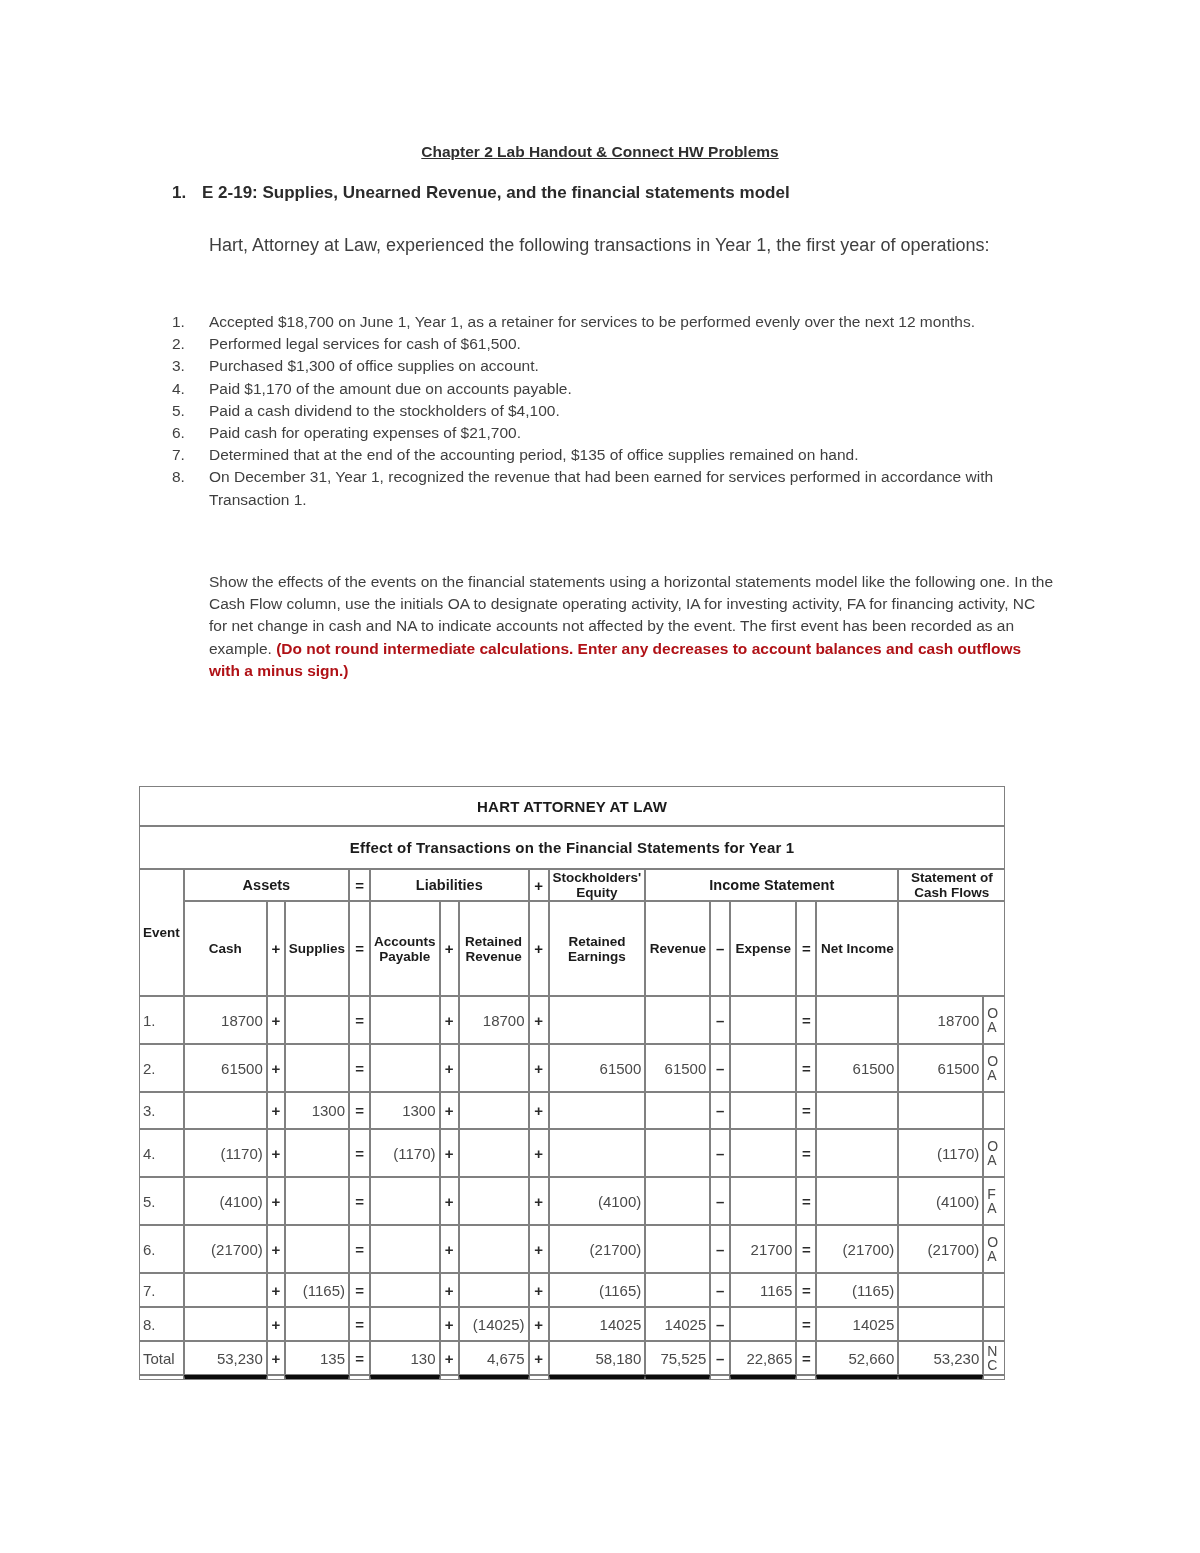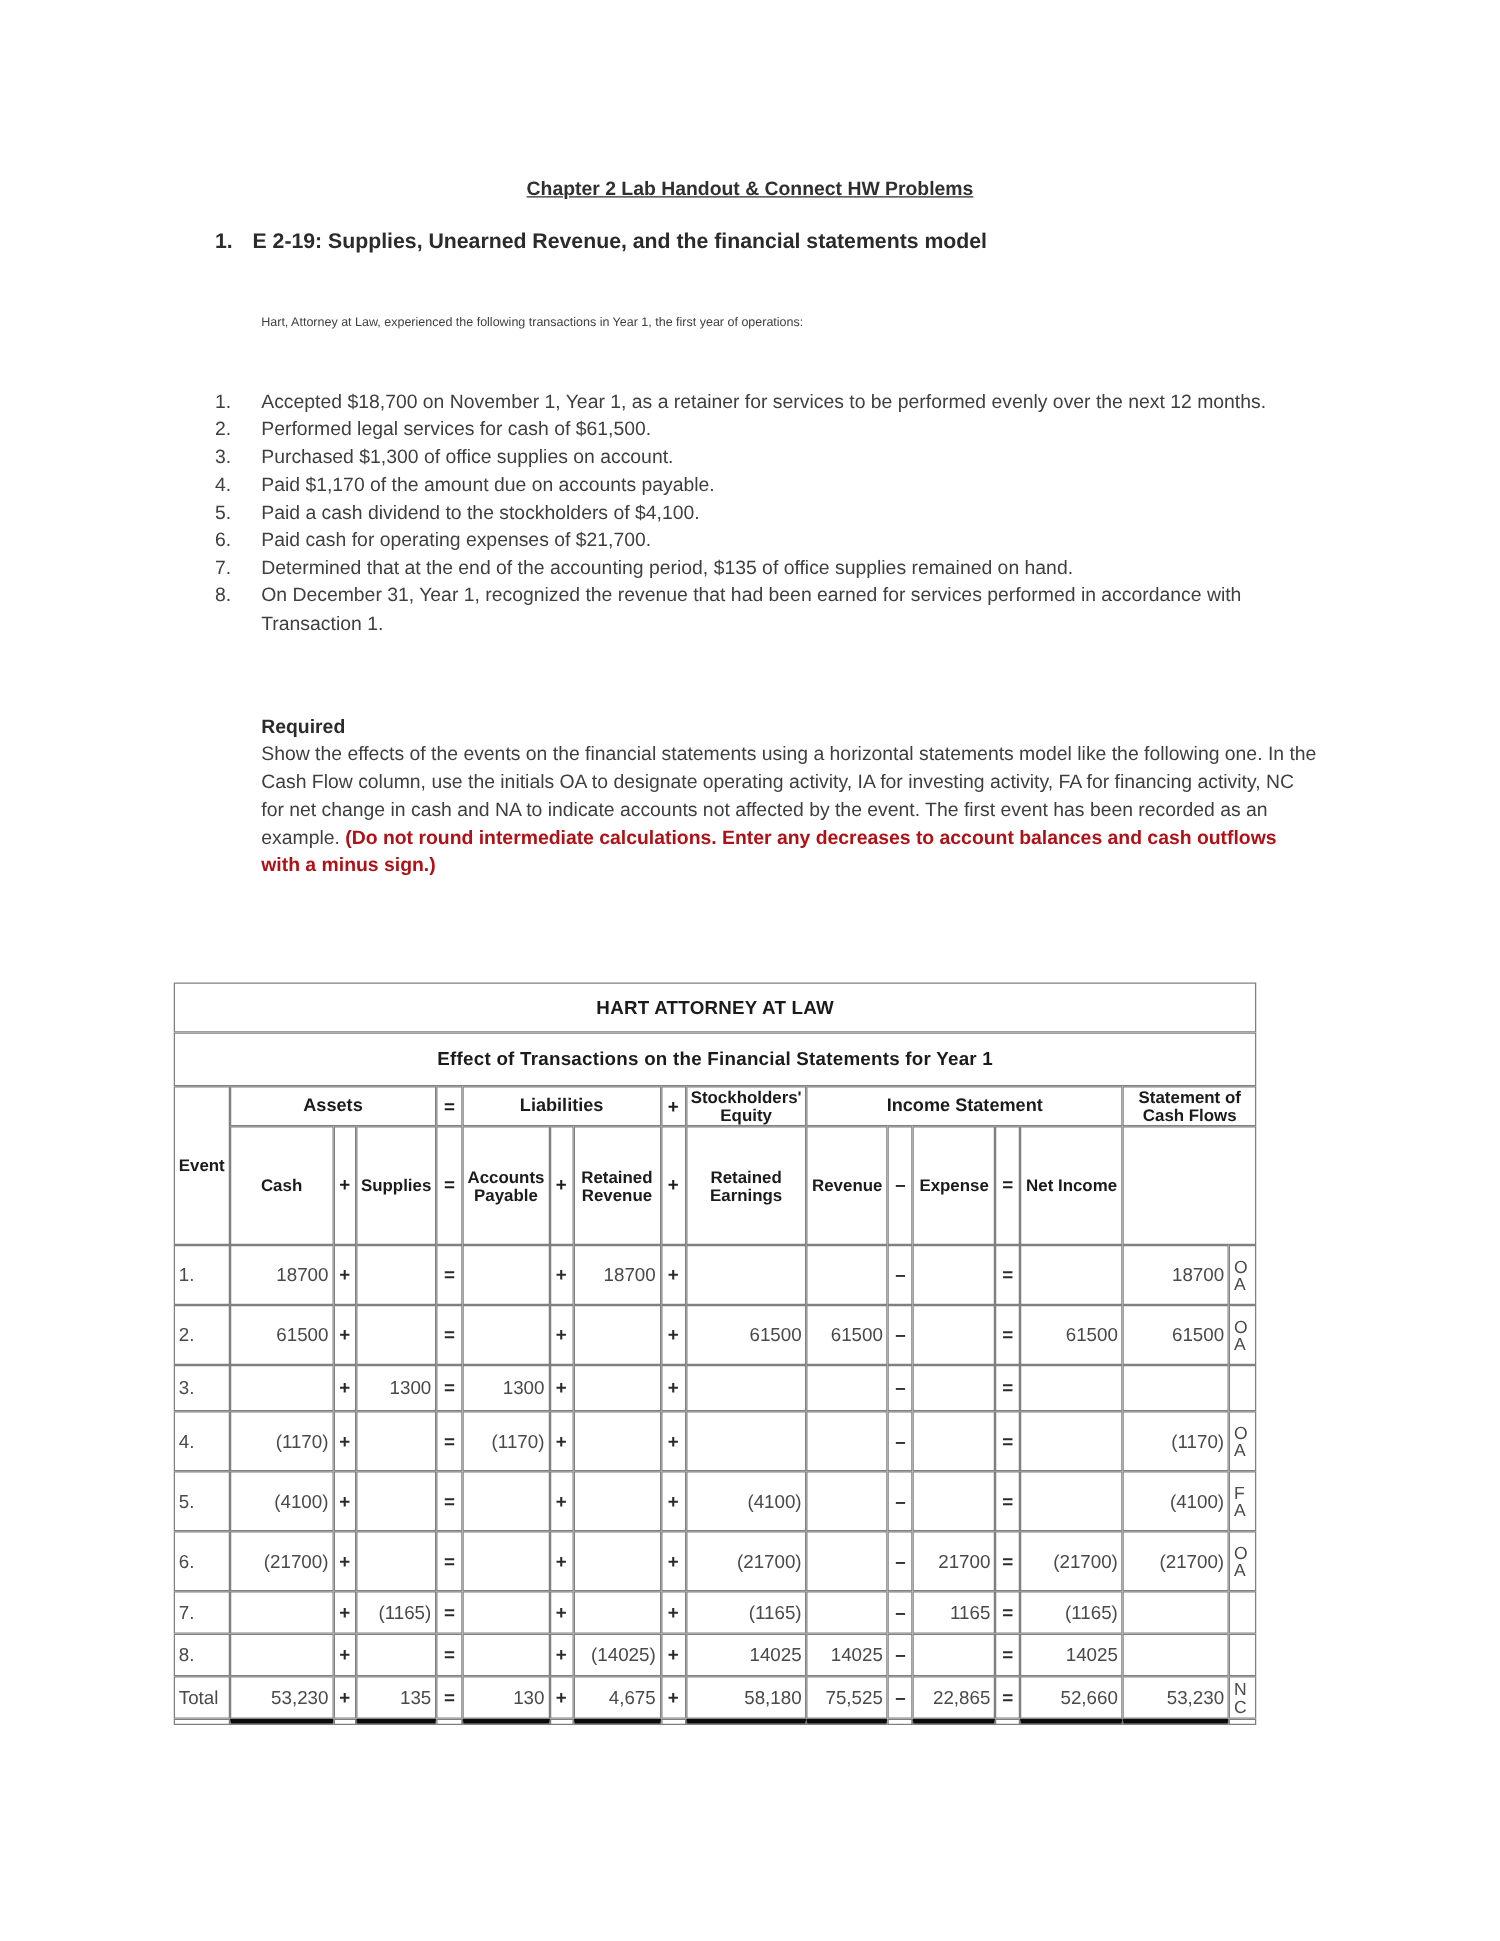--- a/index.html
+++ b/index.html
@@ -30,22 +30,22 @@
     position: absolute;
     left: 172px; top: 183px; width: 880px;
     font-size: 17px;
     font-weight: bold;
     color: #2b2b2b;
   }
   .prob-heading .num { display: inline-block; width: 30px; }
 
   .intro {
     position: absolute;
-    left: 209px; top: 248px; width: 800px;
-    font-size: 10px;
+    left: 209px; top: 234px; width: 800px;
+    font-size: 18px;
     line-height: 22px;
     color: #3f3f3f;
   }
 
   .txn-list {
     position: absolute;
     left: 172px; top: 311px; width: 880px;
     font-size: 15.5px;
     line-height: 22.2px;
     color: #3f3f3f;
@@ -110,21 +110,21 @@
 
   <div class="prob-heading">
     <span class="num">1.</span><span>E 2-19: Supplies, Unearned Revenue, and the financial statements model</span>
   </div>
 
   <div class="intro">Hart, Attorney at Law, experienced the following transactions in Year 1, the first year of operations:</div>
 
   <div class="txn-list">
     <div class="txn-row">
       <span class="marker">1.</span>
-      <span class="body">Accepted $18,700 on November 1, Year 1, as a retainer for services to be performed evenly over the next 12 months.</span>
+      <span class="body">Accepted $18,700 on June 1, Year 1, as a retainer for services to be performed evenly over the next 12 months.</span>
     </div>
     <div class="txn-row">
       <span class="marker">2.</span>
       <span class="body">Performed legal services for cash of $61,500.</span>
     </div>
     <div class="txn-row">
       <span class="marker">3.</span>
       <span class="body">Purchased $1,300 of office supplies on account.</span>
     </div>
     <div class="txn-row">
@@ -143,21 +143,20 @@
       <span class="marker">7.</span>
       <span class="body">Determined that at the end of the accounting period, $135 of office supplies remained on hand.</span>
     </div>
     <div class="txn-row">
       <span class="marker">8.</span>
       <span class="body">On December 31, Year 1, recognized the revenue that had been earned for services performed in accordance with Transaction 1.</span>
     </div>
   </div>
 
   <div class="required-block">
-    <div class="required-label">Required</div>
     <div><span>Show the effects of the events on the financial statements using a horizontal statements model like the following one. In the Cash Flow column, use the initials OA to designate operating activity, IA for investing activity, FA for financing activity, NC for net change in cash and NA to indicate accounts not affected by the event. The first event has been recorded as an example. </span><span class="red-note">(Do not round intermediate calculations. Enter any decreases to account balances and cash outflows with a minus sign.)</span></div>
   </div>
 
   <div class="fs-table-wrap">
     <table class="fs">
       <colgroup>
         <col style="width:35px">
         <col style="width:83px">
         <col style="width:18px">
         <col style="width:63px">

